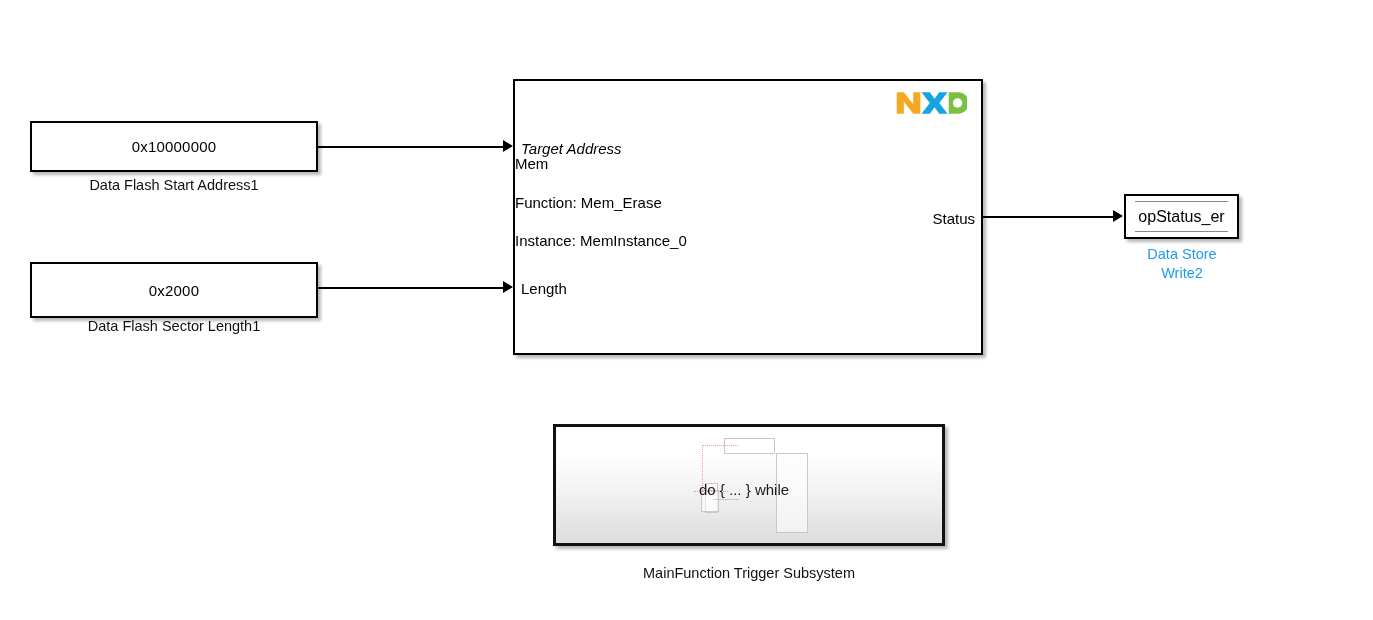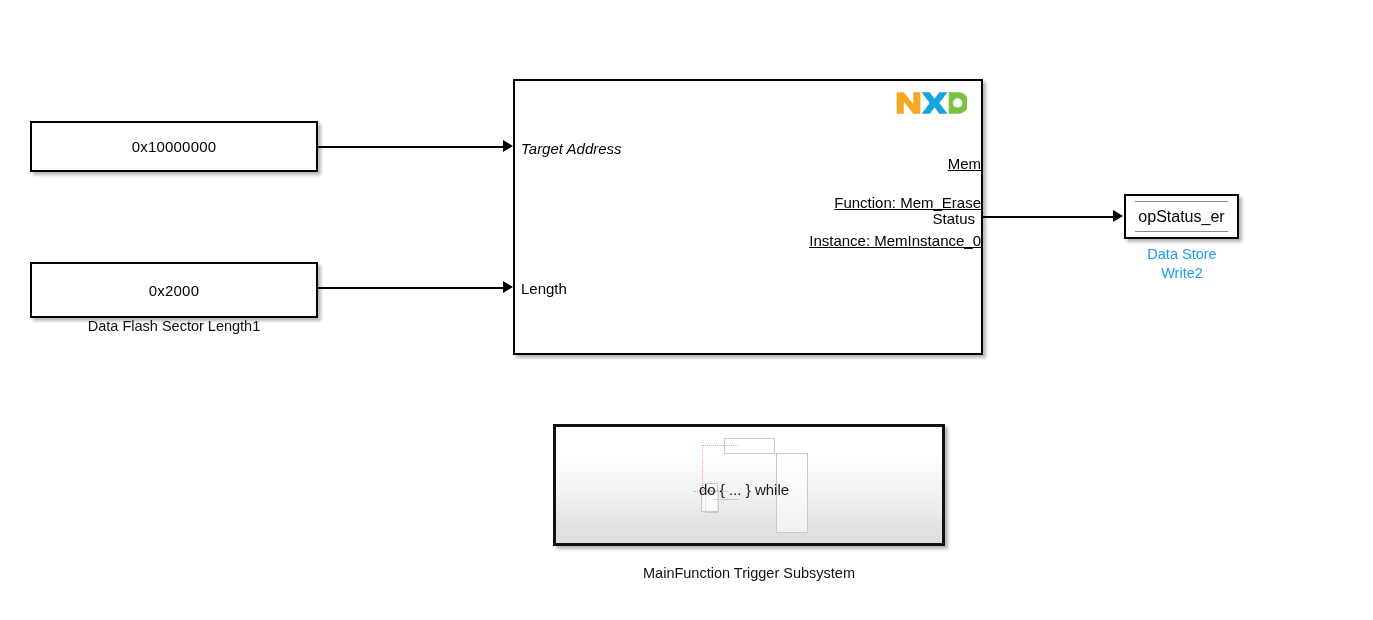--- a/index.html
+++ b/index.html
@@ -74,22 +74,21 @@
   }
   #port-target-address { left: 6px; top: 60px; font-style: italic; }
   #port-length { left: 6px; top: 200px; }
   #port-status { right: 6px; top: 130px; }
 
   .mem-body {
     position: absolute;
     left: 0;
     right: 0;
     top: 74px;
-    text-align: right;
-    text-decoration: underline;
+    text-align: left;
   }
   .mem-title {
     font-size: 15px;
     line-height: 17px;
     margin-bottom: 21px;
   }
   .mem-info-line {
     font-size: 15px;
     line-height: 19px;
   }
@@ -207,20 +206,21 @@
   }
 </style>
 </head>
 <body>
 
 <div class="canvas">
 
   <div class="blk const-blk" id="const1" style="left:30px; top:121px; width:288px; height:51px;">
     <span class="const-value">0x10000000</span>
   </div>
+  <div class="blk-caption" style="left:30px; top:176px; width:288px;">Data Flash Start Address1</div>
 
   <div class="blk const-blk" id="const2" style="left:30px; top:262px; width:288px; height:56px;">
     <span class="const-value">0x2000</span>
   </div>
   <div class="blk-caption" style="left:30px; top:317px; width:288px;">Data Flash Sector Length1</div>
 
   <div class="signal" style="left:318px; top:146px; width:186px;"></div>
   <div class="arrow-head" style="left:503px; top:140px;"></div>
 
   <div class="signal" style="left:318px; top:287px; width:186px;"></div>

